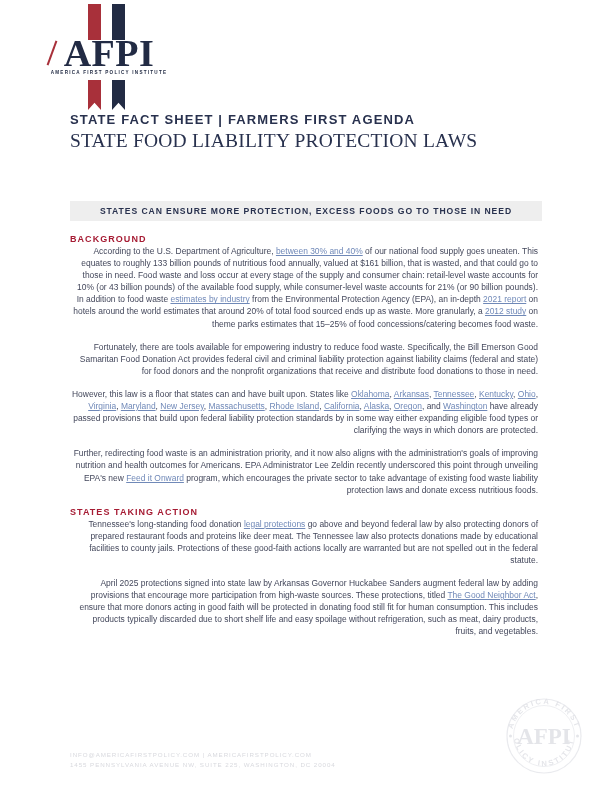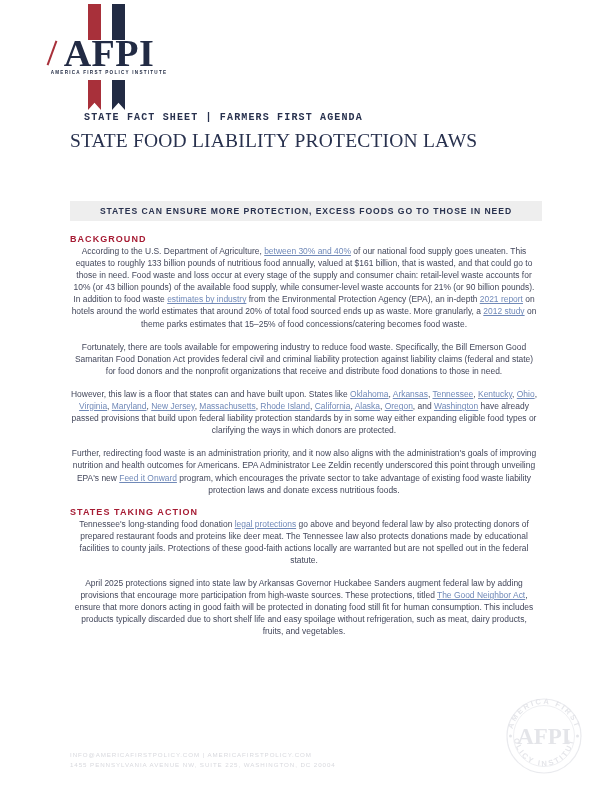--- a/index.html
+++ b/index.html
@@ -93,27 +93,26 @@
     width: 13px;
     height: 30px;
     clip-path: polygon(0 0, 100% 0, 100% 100%, 50% 76%, 0 100%);
   }
   .ribbon.red { left: 2px; background: #a8303a; }
   .ribbon.navy { left: 26px; background: #222b44; }
 
   
   .eyebrow {
     position: absolute;
-    left: 84px;
+    left: 70px;
     top: 112px;
-    font-size: 10px;
+    font-size: 13px;
     font-weight: bold;
     letter-spacing: 1.15px;
     color: #28314e;
-    font-family: Liberation Mono, monospace;
   }
   .doc-title {
     position: absolute;
     left: 70px;
     top: 128px;
     width: 480px;
     font-family: "Liberation Serif", serif;
     font-weight: normal;
     font-size: 19.5px;
     line-height: 25px;
@@ -153,21 +152,21 @@
     font-weight: bold;
     letter-spacing: 1.05px;
     color: #a61b33;
     margin: 0 0 1px 0;
   }
   p.para {
     margin: 0 0 11px 0;
     font-size: 8.45px;
     line-height: 12.1px;
     color: #44485c;
-    text-align: center;
+    text-align: right;
   }
   a.lnk {
     color: #7089b8;
     text-decoration: underline;
     text-underline-offset: 1.4px;
   }
   .sec2 { margin-top: 3px; }
 
   
   .seal {

